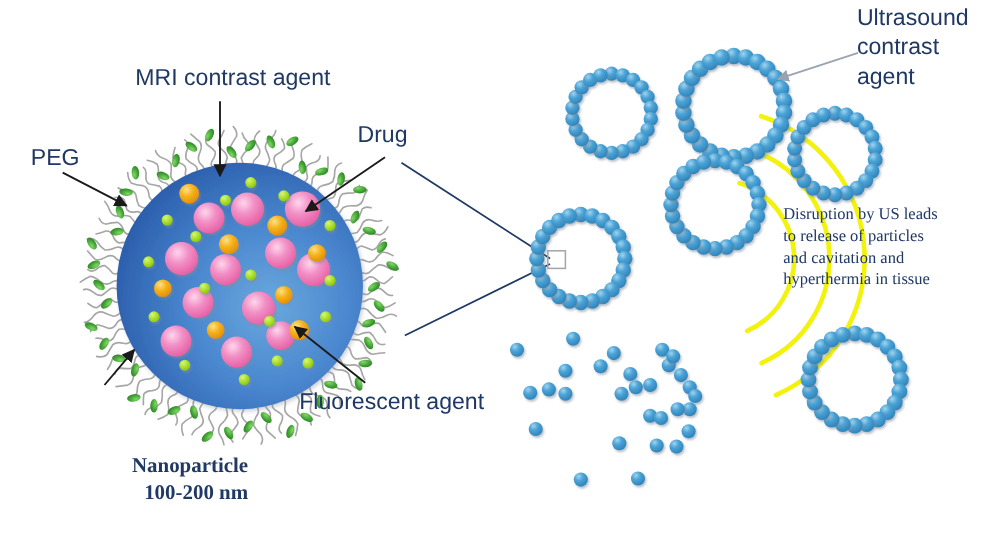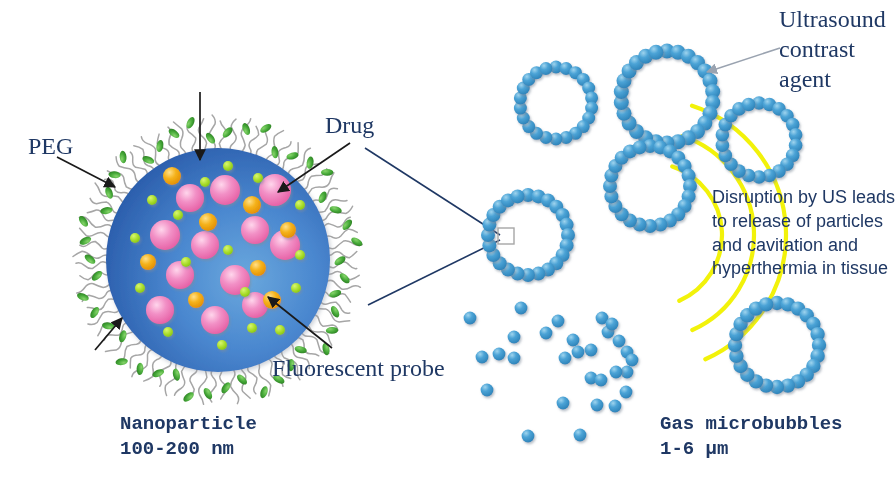--- a/index.html
+++ b/index.html
@@ -11,40 +11,40 @@
     position: relative;
     width: 896px;
     height: 489px;
     background: #ffffff;
     overflow: hidden;
     font-family: "Liberation Sans", sans-serif;
   }
   .lbl {
     position: absolute;
     color: #1f3864;
-    font-family: Liberation Serif, serif;
-    font-size: 24px;
+    font-family: Liberation Sans, sans-serif;
+    font-size: 21px;
     line-height: 1.25;
     white-space: pre;
   }
   .lbl-caption {
     position: absolute;
     color: #1f3864;
-    font-family: Liberation Mono, monospace;
+    font-family: Liberation Serif, serif;
     font-size: 19px;
     font-weight: bold;
     line-height: 1.3;
-    text-align: left;
+    text-align: right;
     white-space: pre;
   }
   .lbl-body {
     position: absolute;
     color: #1f3864;
-    font-family: Liberation Sans, sans-serif;
-    font-size: 18px;
+    font-family: Liberation Serif, serif;
+    font-size: 15px;
     line-height: 1.32;
     white-space: pre;
   }
   svg.layer {
     position: absolute;
     left: 0;
     top: 0;
     width: 896px;
     height: 489px;
     overflow: visible;
@@ -471,36 +471,35 @@
     <g id="arrows">
         <line x1="200" y1="92" x2="200" y2="160" stroke="#1a1a1a" stroke-width="1.7" marker-end="url(#arrowBlack)"></line>
         <line x1="350" y1="143" x2="278" y2="192" stroke="#1a1a1a" stroke-width="1.7" marker-end="url(#arrowBlack)"></line>
         <line x1="57" y1="157" x2="115" y2="187" stroke="#1a1a1a" stroke-width="1.7" marker-end="url(#arrowBlack)"></line>
         <line x1="95" y1="350" x2="122" y2="318" stroke="#1a1a1a" stroke-width="1.7" marker-end="url(#arrowBlack)"></line>
         <line x1="332" y1="348" x2="268" y2="297" stroke="#1a1a1a" stroke-width="1.7" marker-end="url(#arrowBlack)"></line>
         <line x1="780" y1="48" x2="707" y2="72" stroke="#9aa3b0" stroke-width="1.6" marker-end="url(#arrowGray)"></line>
       </g>
   </svg>
 
+  <div class="lbl" id="lbl-mri" style="left: 123px; top: 58px;">MRI contrast agent</div>
 
   <div class="lbl" id="lbl-drug" style="left: 325px; top: 110px;">Drug</div>
 
   <div class="lbl" id="lbl-peg" style="left: 28px; top: 131px;">PEG</div>
 
 
-  <div class="lbl" id="lbl-fluorescent" style="left: 272px; top: 353px;">Fluorescent probe</div>
+  <div class="lbl" id="lbl-fluorescent" style="left: 272px; top: 353px;">Fluorescent agent</div>
 
   <div class="lbl" id="lbl-ultrasound" style="left: 779px; top: 4px;">Ultrasound
 contrast
 agent</div>
 
   <div class="lbl-body" id="lbl-disruption" style="left: 712px; top: 186px;">Disruption by US leads
 to release of particles
 and cavitation and
 hyperthermia in tissue</div>
 
   <div class="lbl-caption" id="cap-left" style="left: 120px; top: 412px;">Nanoparticle
 100-200 nm</div>
 
-  <div class="lbl-caption" id="cap-right" style="left: 660px; top: 412px;">Gas microbubbles
-1-6 µm</div>
 
 </div>
 
 </body></html>

